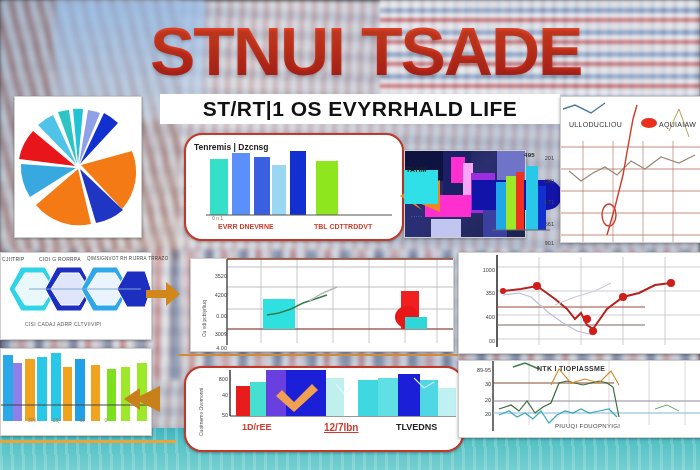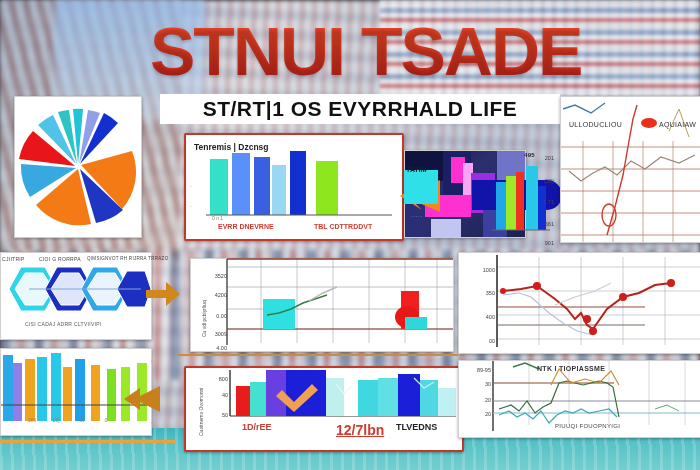--- a/index.html
+++ b/index.html
@@ -35,21 +35,21 @@
         rgba(245,245,250,.35) 24px,rgba(245,245,250,.35) 34px);
       filter:blur(2px);}
   .bg-water{position:absolute;left:0;bottom:0;width:700px;height:42px;
       background:linear-gradient(180deg,#3fb3bd 0%,#57c2c6 35%,#74cfd0 100%);
       filter:blur(.6px);}
   .bg-water:after{content:"";position:absolute;inset:0;
       background:repeating-linear-gradient(88deg,rgba(255,255,255,.18) 0px,rgba(255,255,255,.18) 3px,transparent 3px,transparent 11px);}
 
   
   .panel{position:absolute;background:#fff;box-shadow:0 1px 3px rgba(0,0,0,.35);}
-  .panel.rounded{border:2px solid #c0392b;border-radius:2px;}
+  .panel.rounded{border:2px solid #c0392b;border-radius:18px;}
   .panel.thin{border:1px solid #cfcfcf;}
 
   
   .maintitle{position:absolute;left:150px;top:20px;width:520px;height:62px;
      font-size:68px;font-weight:bold;letter-spacing:-2px;line-height:62px;
      background:linear-gradient(180deg,#e8482c 0%,#e03b20 40%,#c0221a 100%);
      -webkit-background-clip:text;background-clip:text;color:transparent;
      text-shadow:0 2px 3px rgba(0,0,0,.18);white-space:nowrap;overflow:hidden;}
   .subtitleband{position:absolute;left:160px;top:94px;width:400px;height:30px;
      background:#fff;display:flex;align-items:center;justify-content:center;}
@@ -317,21 +317,21 @@
       <rect x="234" y="12" width="18" height="36" fill="#4fd8e4"></rect>
       <rect x="252" y="20" width="18" height="28" fill="#bff0f2"></rect>
       <path d="M96,22 L108,34 L126,16 L132,22 L108,44 L90,28 Z" fill="#f0a050"></path>
       <polyline points="150,16 158,26 166,18" fill="none" stroke="#e8f8fb" stroke-width="1.2"></polyline>
       <polyline points="228,10 238,20 248,14" fill="none" stroke="#cfeef2" stroke-width="1.2"></polyline>
     </svg>
     <div class="ytick" style="left:22px;top:8px;width:20px;">800</div>
     <div class="ytick" style="left:22px;top:24px;width:20px;">40</div>
     <div class="ytick" style="left:22px;top:44px;width:20px;">50</div>
     <div class="predlabel" style="left:56px;top:54px;font-size:9px;">1D/rEE</div>
-    <div class="predlabel" style="left:150px;top:54px;font-size:14px;text-decoration:underline;">12/7lbn</div>
+    <div class="predlabel" style="left:138px;top:54px;font-size:10px;text-decoration:underline;">12/7lbn</div>
     <div class="ptitle" style="left:210px;top:54px;font-size:9px;">TLVEDNS</div>
   </div>
 
   <div class="panel thin" style="left:458px;top:360px;width:242px;height:76px;">
     <div class="plabel" style="left:78px;top:4px;font-size:7px;color:#333;font-weight:bold;">NTK I TIOPIASSME</div>
     <svg width="242" height="76" viewBox="0 0 242 76">
       <g stroke="rgba(180,180,190,.5)" stroke-width="1">
         <line x1="70" y1="0" x2="70" y2="64"></line>
         <line x1="110" y1="0" x2="110" y2="64"></line>
         <line x1="150" y1="0" x2="150" y2="64"></line>

